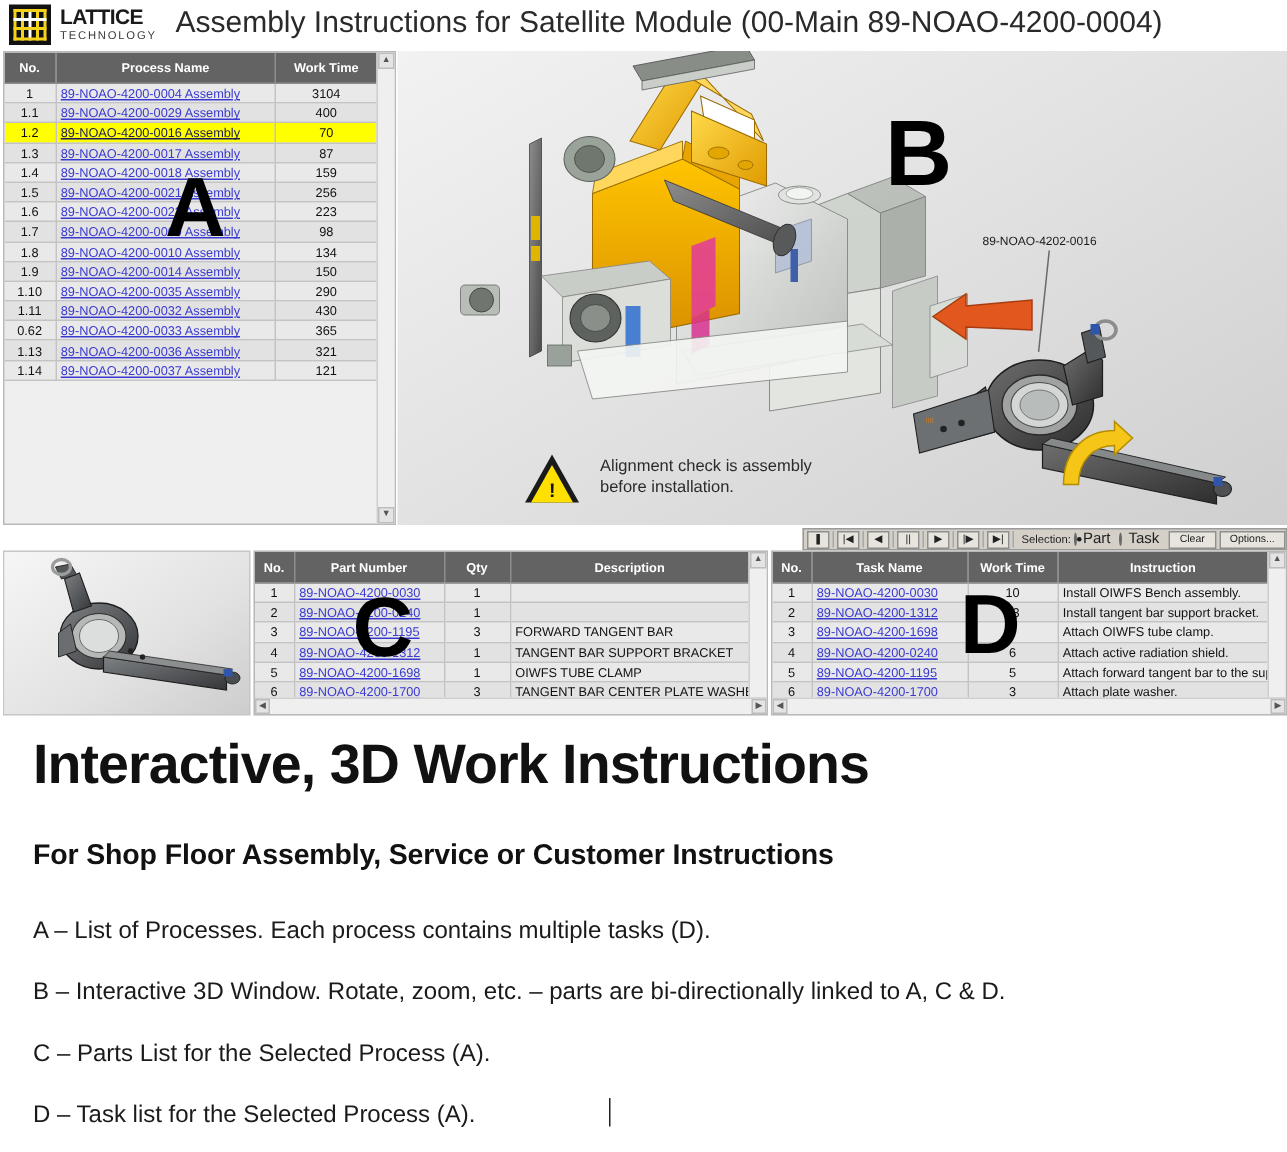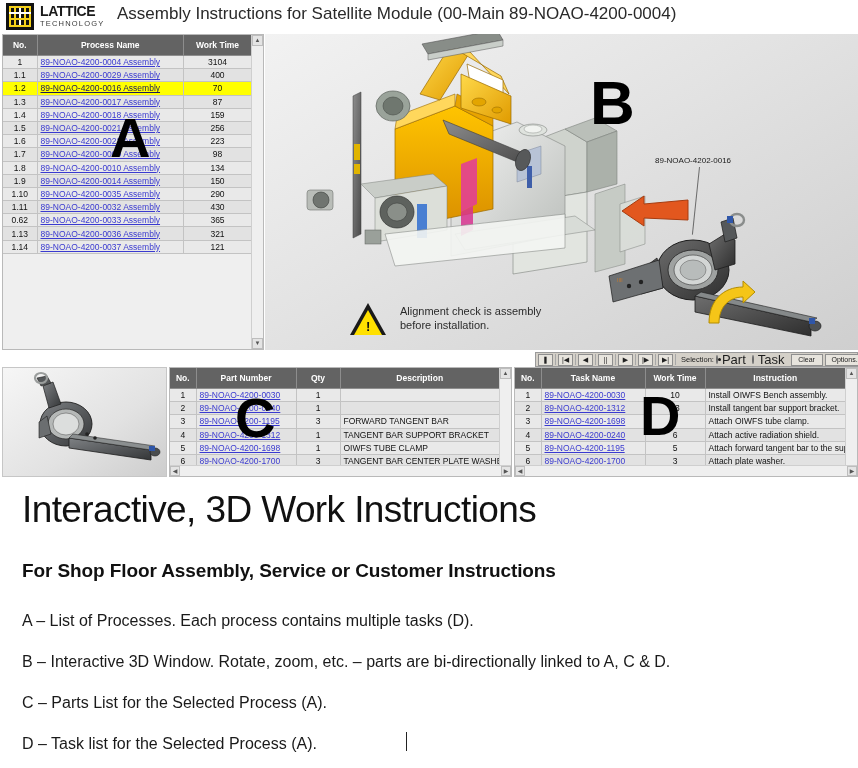--- a/index.html
+++ b/index.html
@@ -13,21 +13,21 @@
   #header{position:absolute;left:0;top:0;width:816px;height:34px;background:#ffffff;}
   #logo{position:absolute;left:6px;top:3px;width:28px;height:27px;background:#111;}
   #logo .grid{position:absolute;left:3px;top:3px;width:22px;height:21px;}
   #logo .grid i{position:absolute;background:#f4d11a;}
   #logo .grid i.v{width:2px;height:21px;}
   #logo .grid i.h{height:2px;width:22px;}
   #logo .grid i.w{background:#ffffff;}
   #brand{position:absolute;left:40px;top:4px;line-height:1;}
   #brand .b1{font-weight:bold;font-size:14px;letter-spacing:-.4px;color:#1a1a1a;display:block;}
   #brand .b2{font-size:7.5px;letter-spacing:1.2px;color:#3a3a3a;display:block;margin-top:2px;}
-  #doctitle{position:absolute;left:117px;top:4px;font-size:17px;color:#2a2a2a;white-space:nowrap;}
+  #doctitle{position:absolute;left:117px;top:4px;font-size:20px;color:#2a2a2a;white-space:nowrap;}
 
   
   #panelA{position:absolute;left:2px;top:34px;width:262px;height:316px;background:#efefef;border:1px solid #b9b9b9;box-sizing:border-box;}
   .grid-tbl{width:100%;border-collapse:collapse;font-size:8.5px;table-layout:fixed;}
   .grid-tbl thead th{background:#636363;color:#fff;font-size:8.5px;font-weight:bold;height:12px;
       border-right:1px solid #8d8d8d;border-bottom:1px solid #8d8d8d;padding:4px;text-align:center;}
   .grid-tbl tbody td{height:12.2px;border-right:1px solid #c3c3c3;border-bottom:1px solid #c3c3c3;
       padding:0 3px;background:#e9e9e9;color:#111;white-space:nowrap;overflow:hidden;}
   .grid-tbl tbody tr:nth-child(even) td{background:#e2e2e2;}
   .c-no{text-align:center;}
@@ -64,37 +64,37 @@
   
   #toolbar{position:absolute;left:535px;top:352px;width:323px;height:15px;background:#d4d0c8;
       border:1px solid #9a9a9a;box-sizing:border-box;display:flex;align-items:center;gap:2px;padding:0 2px;}
   .tbtn{height:12px;min-width:15px;background:#e7e4dd;border:1px solid #8f8f8f;box-sizing:border-box;
       font-size:7px;line-height:10px;text-align:center;color:#222;font-family:"Liberation Sans",sans-serif;}
   #toolbar .sep{width:1px;height:11px;background:#a8a8a8;}
   #toolbar .seltxt{font-size:7.5px;color:#1e1e1e;margin-left:3px;white-space:nowrap;}
   .radio{display:inline-block;width:7px;height:7px;border-radius:50%;border:1px solid #6a6a6a;background:#fff;
       vertical-align:-1px;margin-right:2px;position:relative;}
   .radio.on::after{content:"";position:absolute;left:1.5px;top:1.5px;width:3px;height:3px;border-radius:50%;background:#1a1a1a;}
-  .radlabel{font-size:13px;color:#1e1e1e;margin-right:4px;}
+  .radlabel{font-size:10px;color:#1e1e1e;margin-right:4px;}
 
   
   #panelPrev{position:absolute;left:2px;top:367px;width:165px;height:110px;background:#fff;border:1px solid #c6c6c6;box-sizing:border-box;overflow:hidden;}
   #prevbg{position:absolute;inset:0;background:linear-gradient(145deg,#f6f6f6 0%,#e2e2e2 60%,#cdcdcd 100%);}
 
   
   #panelC{position:absolute;left:169px;top:367px;width:343px;height:110px;background:#efefef;border:1px solid #b9b9b9;box-sizing:border-box;}
   #panelD{position:absolute;left:514px;top:367px;width:344px;height:110px;background:#efefef;border:1px solid #b9b9b9;box-sizing:border-box;}
   .bigletter{position:absolute;font-size:56px;font-weight:bold;color:#000;line-height:1;pointer-events:none;}
   #bigA{left:110px;top:110px;}
   #bigC{left:235px;top:390px;}
   #bigD{left:640px;top:388px;}
 
   
   #caption{position:absolute;left:0;top:480px;width:858px;height:288px;background:#fff;}
-  #capTitle{position:absolute;left:22px;top:9px;font-size:37px;font-weight:normal;color:#111;letter-spacing:-.6px;}
+  #capTitle{position:absolute;left:22px;top:9px;font-size:37px;font-weight:bold;color:#111;letter-spacing:-.6px;}
   #capSub{position:absolute;left:22px;top:80px;font-size:19px;font-weight:bold;color:#111;letter-spacing:-.1px;}
   .capline{position:absolute;left:22px;font-size:16px;color:#1a1a1a;white-space:nowrap;}
   #cl0{top:132px;} #cl1{top:173px;} #cl2{top:214px;} #cl3{top:255px;}
   #caretbar{position:absolute;top:252px;width:1px;height:19px;background:#222;}
 </style>
 </head>
 <body>
 
 <div id="root">
 

